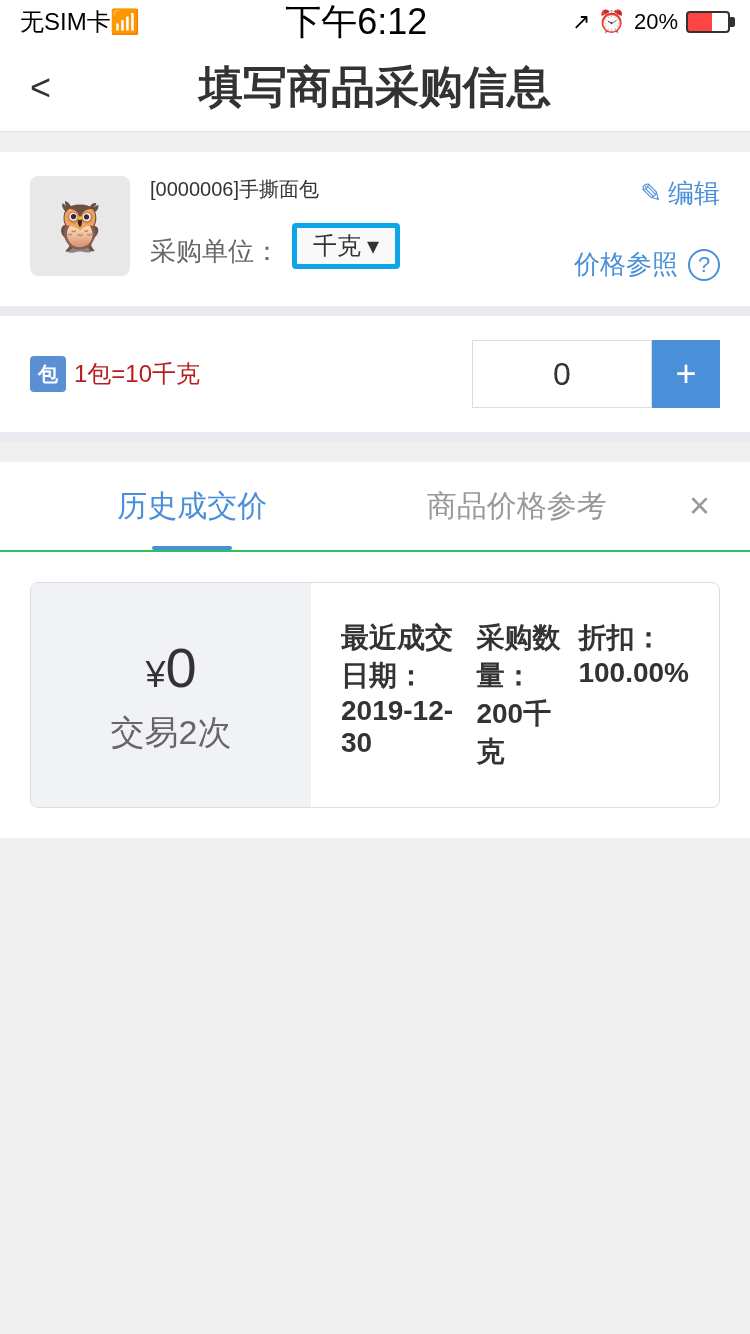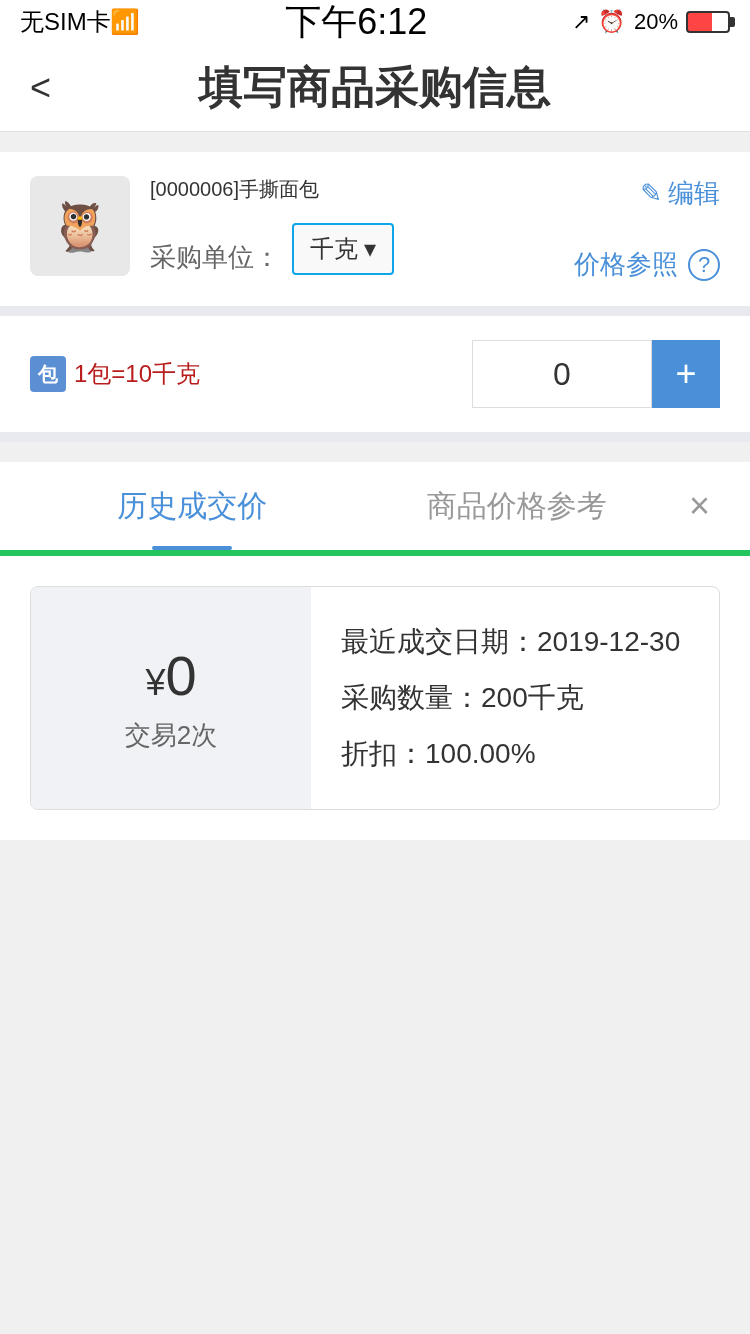--- a/index.html
+++ b/index.html
@@ -125,23 +125,23 @@
       margin-bottom: 20px;
     }
     .product-unit {
       display: flex;
       align-items: flex-end;
       gap: 12px;
       font-size: 26px;
       color: #666;
     }
     .unit-tag {
-      border: 2px solid #0ea5e9;
+      border: 5px solid #0ea5e9;
       border-radius: 4px;
-      padding: 8px 16px;
+      padding: 2px 16px;
       font-size: 24px;
       color: #333;
       background: #f9f9f9;
       display: flex;
       align-items: center;
       gap: 6px;
     }
     .edit-btn {
       font-size: 26px;
       color: #4a90d9;
@@ -227,21 +227,21 @@
     }
 
     
     .tab-panel {
       background: #fff;
       margin-top: 20px;
     }
     .tab-header {
       display: flex;
       align-items: center;
-      border-bottom: 6px solid #22c55e;
+      border-bottom: 2px solid #22c55e;
       padding: 0 30px;
       position: relative;
     }
     .tab-item {
       flex: 1;
       height: 88px;
       display: flex;
       align-items: center;
       justify-content: center;
       font-size: 30px;
@@ -293,30 +293,31 @@
     }
     .transaction-price {
       font-size: 56px;
       color: #333;
       font-weight: 400;
     }
     .transaction-price span.yen {
       font-size: 36px;
     }
     .transaction-count {
-      font-size: 26px;
+      font-size: 34px;
       color: #666;
       margin-top: 10px;
     }
     .transaction-right {
       flex: 1;
       padding: 36px 30px;
       display: flex;
-      flex-direction: column;
+      flex-direction: row;
       gap: 18px;
+      font-weight: bold;
     }
     .transaction-detail-row {
       font-size: 28px;
       color: #333;
     }
 
     
     .bottom-space {
       background: #f0f0f0;
       height: 600px;

